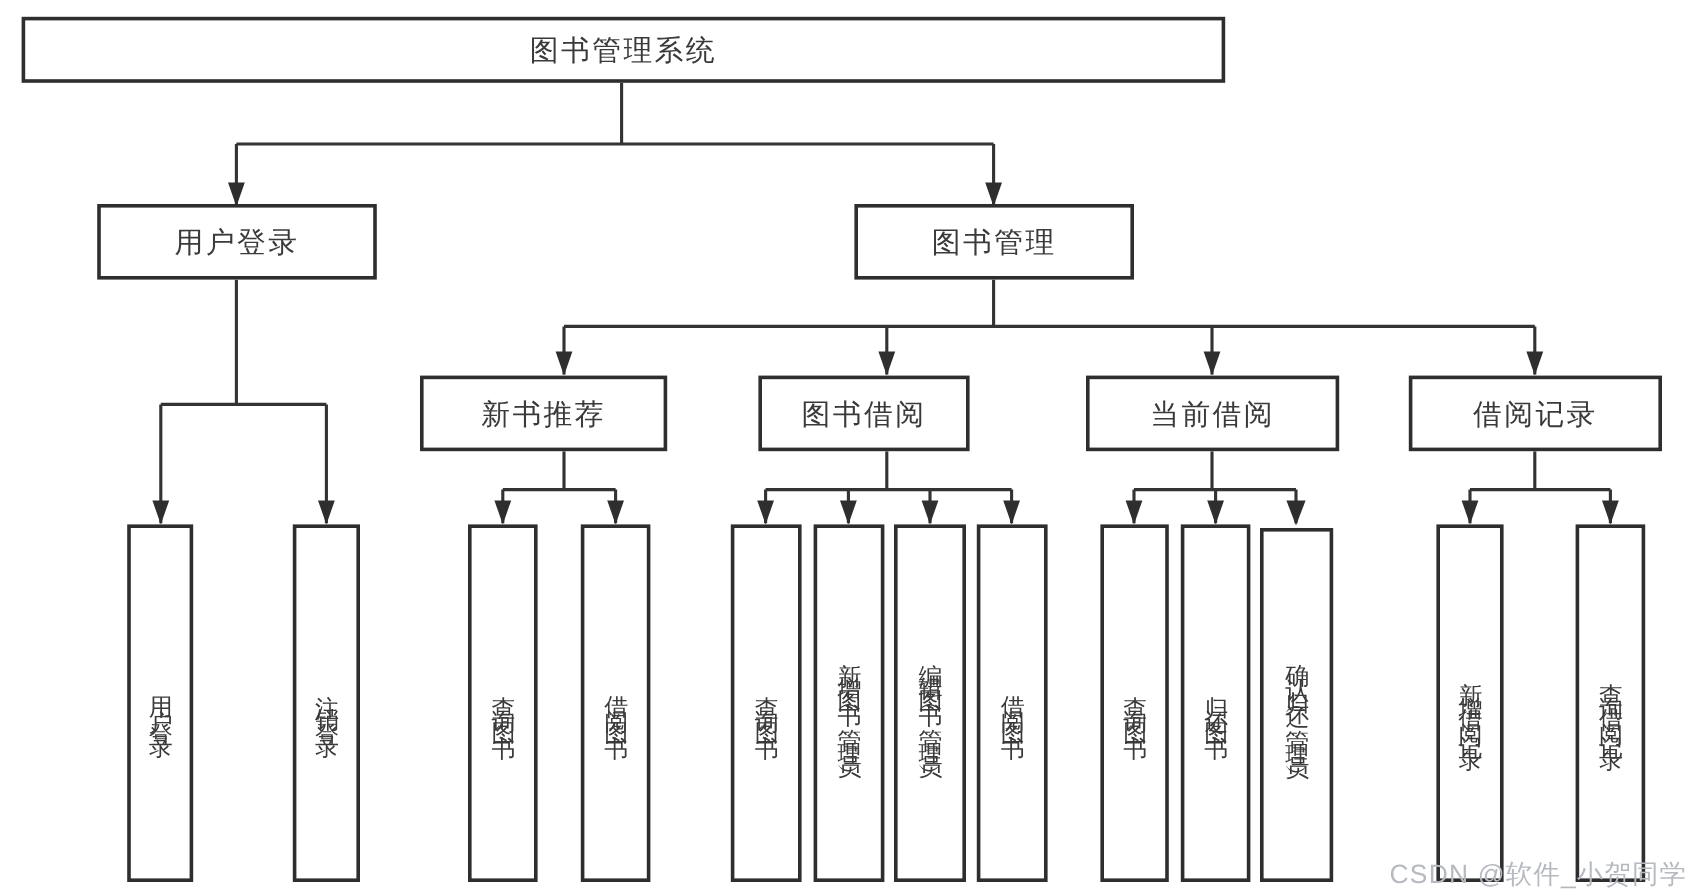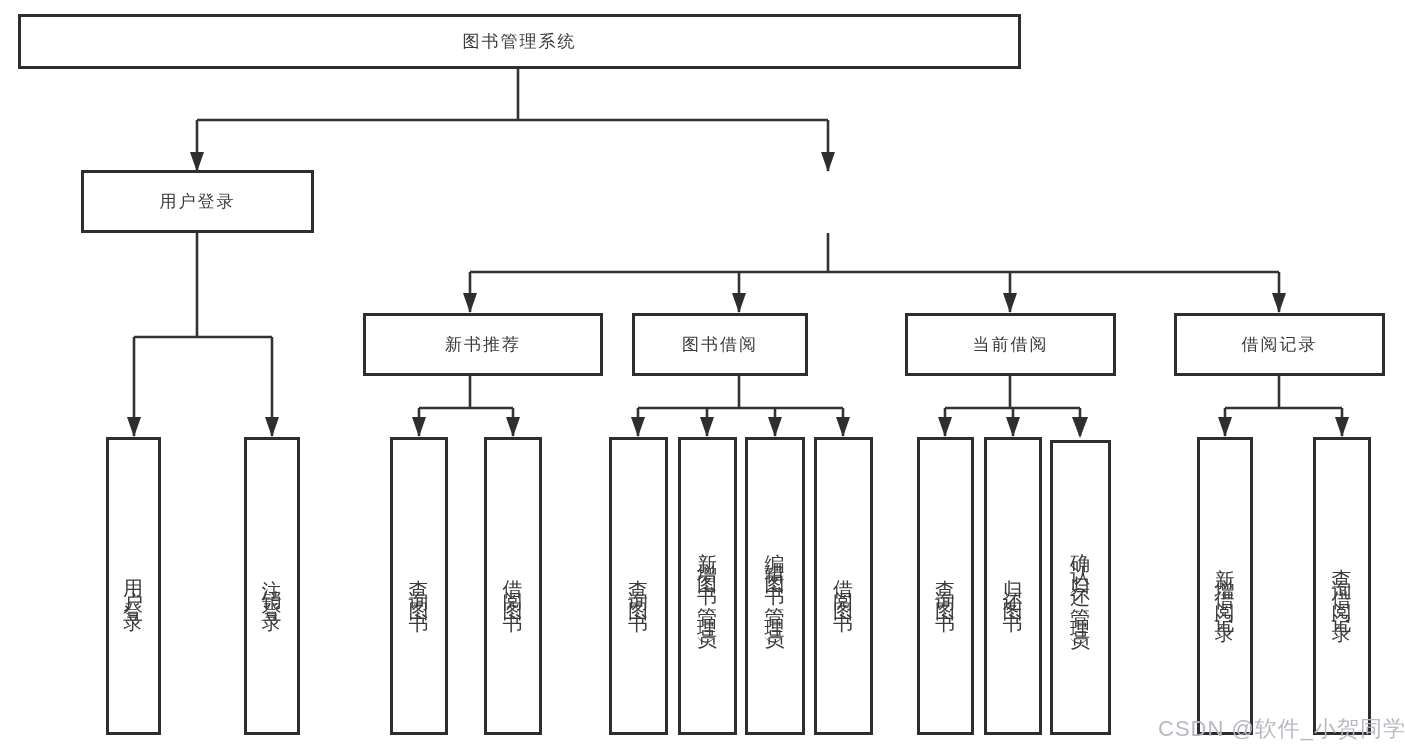--- a/index.html
+++ b/index.html
@@ -20,21 +20,21 @@
   .box {
     position: absolute;
     border: 3px solid #2e2e2e;
     background: #ffffff;
     display: flex;
     align-items: center;
     justify-content: center;
     color: #3a3a3a;
   }
   .box.h span {
-    font-size: 17px;
+    font-size: 24px;
     letter-spacing: 2px;
     white-space: nowrap;
   }
   .box.v span {
     writing-mode: vertical-rl;
     text-orientation: mixed;
     font-size: 20px;
     letter-spacing: 11px;
     line-height: 1;
   }
@@ -95,22 +95,25 @@
     </g>
   </svg>
 
   <div class="box h" style="left:18px; top:14px; width:1003px; height:55px">
     <span>图书管理系统</span>
   </div>
 
   <div class="box h" style="left:81px; top:170px; width:233px; height:63px">
     <span>用户登录</span>
   </div>
+  <div class="box h" style="left:712px; top:170px; width:233px; height:63px">
+    <span>图书管理</span>
+  </div>
 
-  <div class="box h mid" style="left:363px; width:240px">
+  <div class="box h mid" style="left:350px; width:206px">
     <span>新书推荐</span>
   </div>
   <div class="box h mid" style="left:632px; width:176px">
     <span>图书借阅</span>
   </div>
   <div class="box h mid" style="left:1174px; width:211px">
     <span>借阅记录</span>
   </div>
   <div class="box h mid" style="left:905px; width:211px">
     <span>当前借阅</span>

